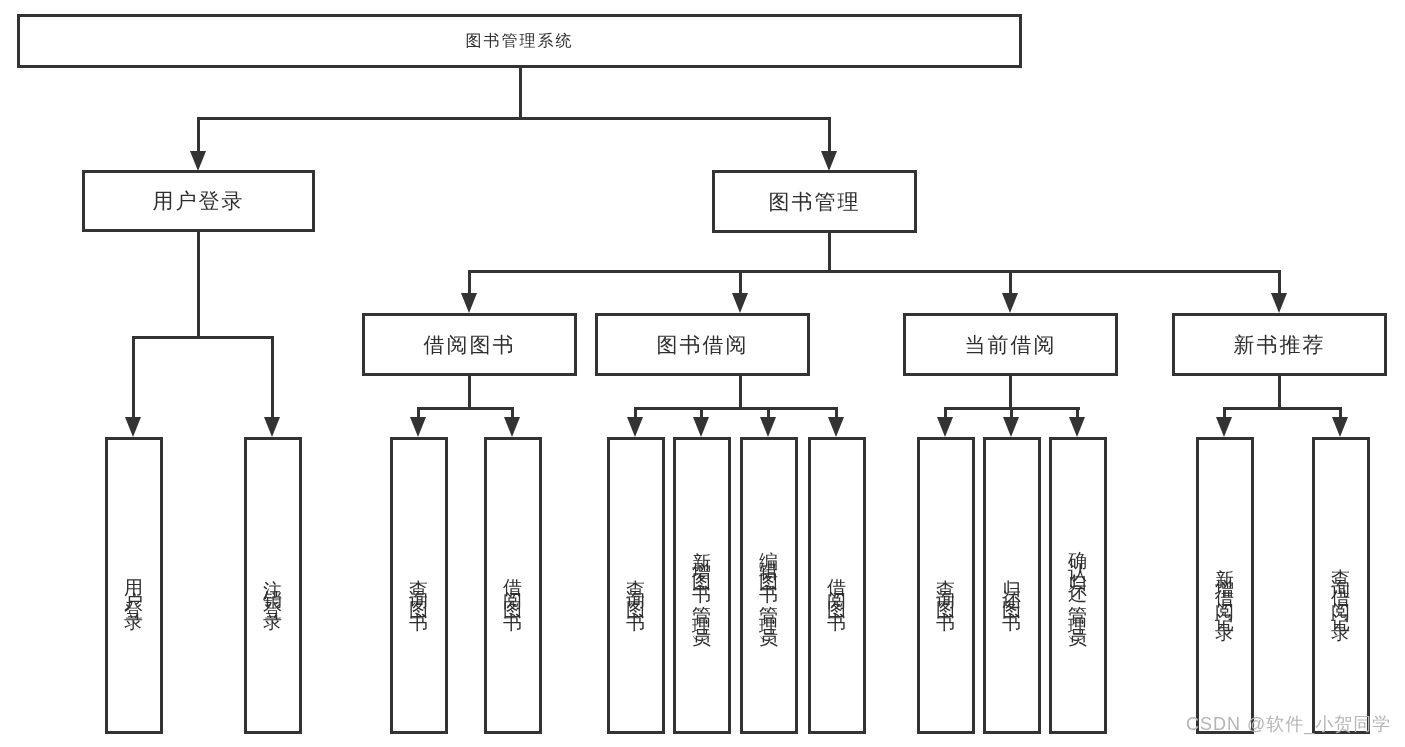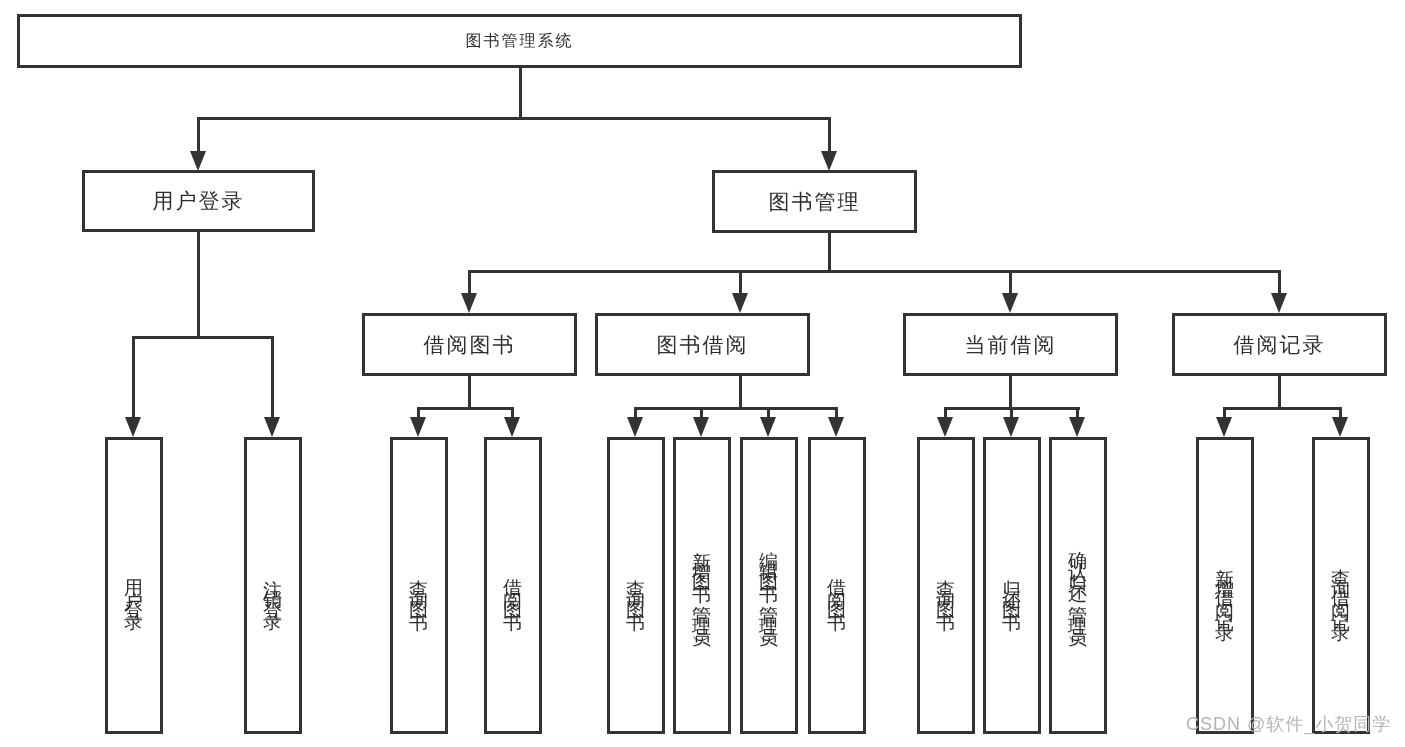--- a/index.html
+++ b/index.html
@@ -143,21 +143,21 @@
 
   <div class="box hdr" style="left:595px;top:313px;width:215px;height:63px">
     <span>图书借阅</span>
   </div>
 
   <div class="box hdr" style="left:903px;top:313px;width:215px;height:63px">
     <span>当前借阅</span>
   </div>
 
   <div class="box hdr" style="left:1172px;top:313px;width:215px;height:63px">
-    <span>借阅记录</span>
+    <span>新书推荐</span>
   </div>
 
   <div class="box leaf" style="left:105px">
     <span class="vt">用户登录</span>
   </div>
   <div class="box leaf" style="left:244px">
     <span class="vt">注销登录</span>
   </div>
 
   <div class="box leaf" style="left:390px">

